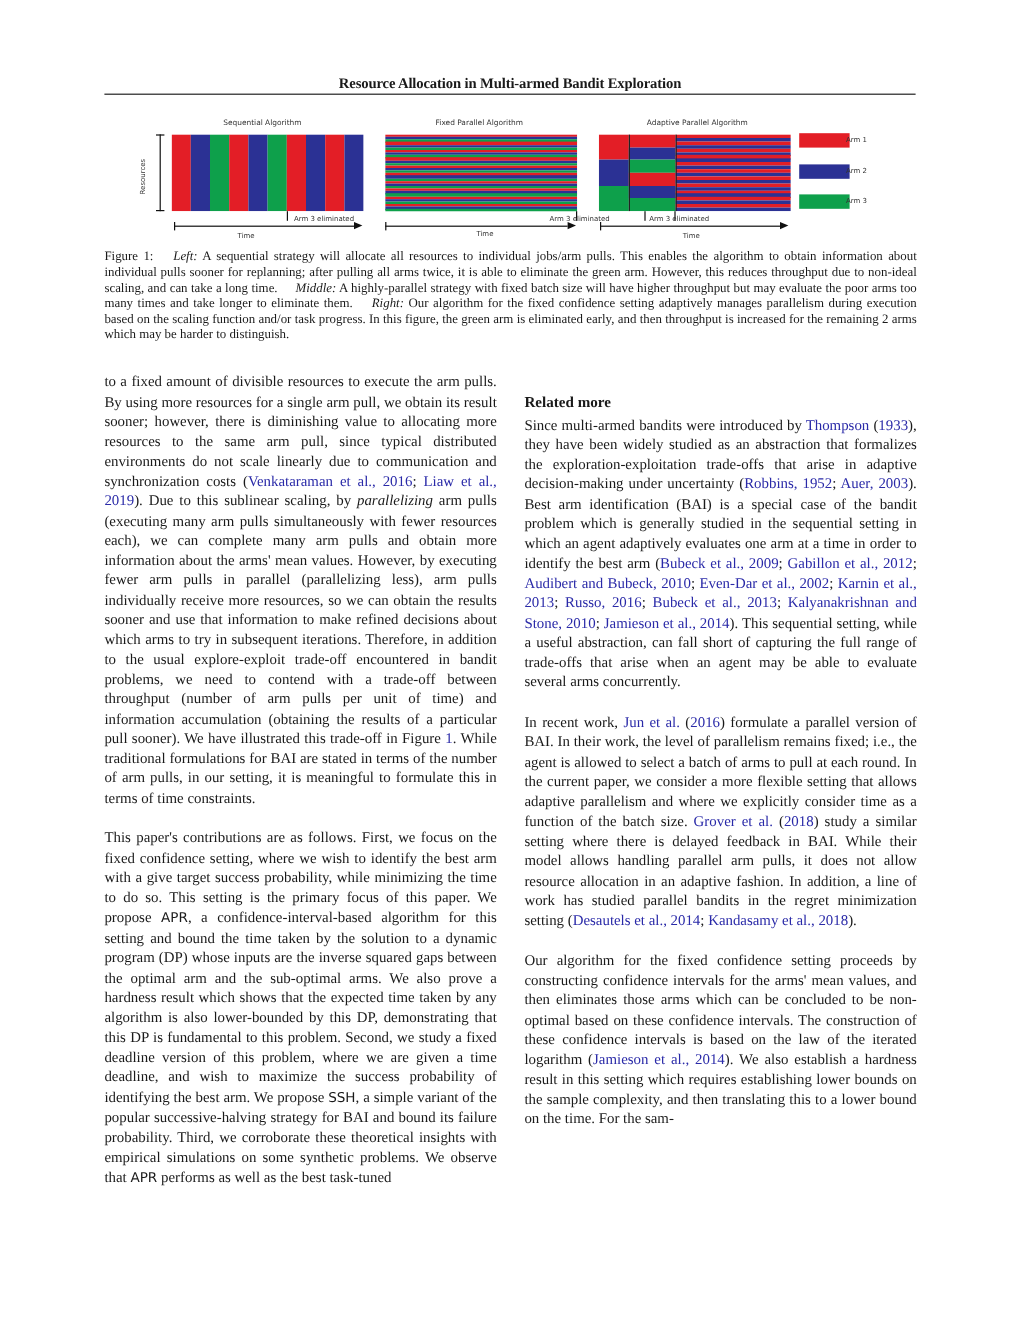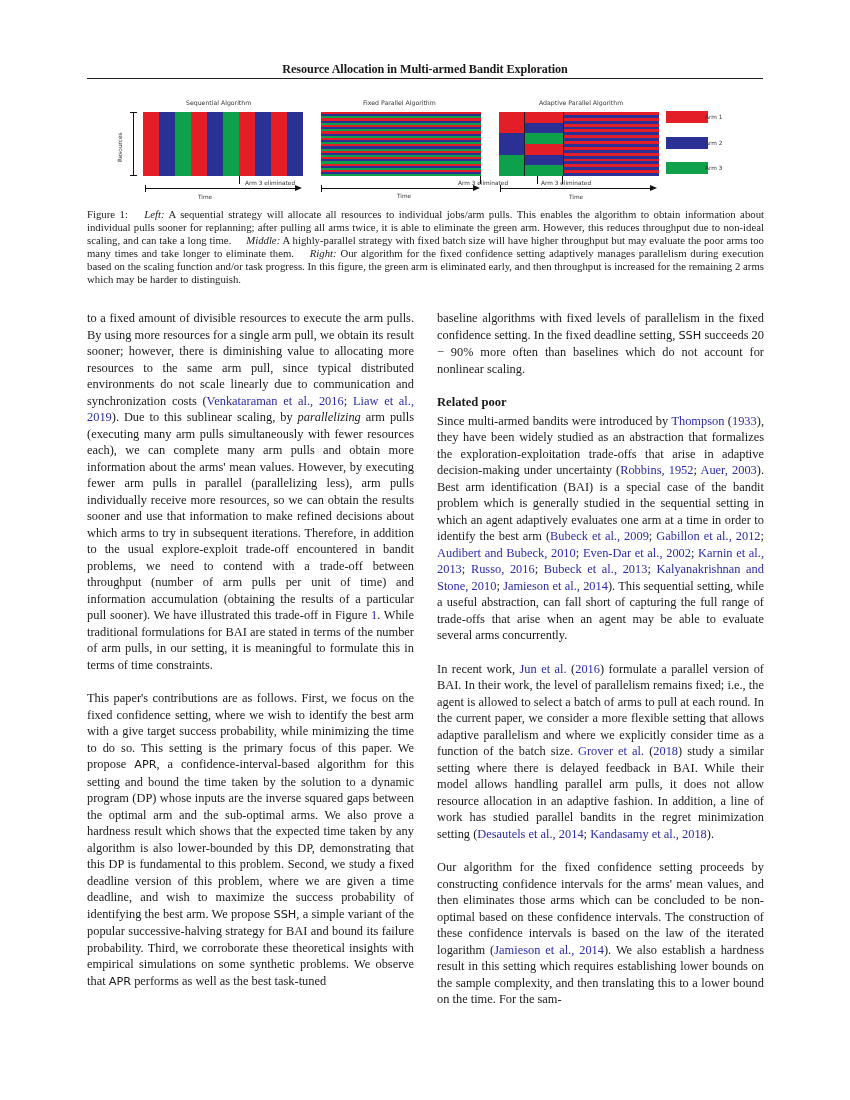--- a/index.html
+++ b/index.html
@@ -165,21 +165,20 @@
 
 <div class="caption"><span>Figure 1:</span> <i>Left:</i><span> A sequential strategy will allocate all resources to individual jobs/arm pulls. This enables the algorithm to obtain information about individual pulls sooner for replanning; after pulling all arms twice, it is able to eliminate the green arm. However, this reduces throughput due to non-ideal scaling, and can take a long time. </span><i>Middle:</i><span> A highly-parallel strategy with fixed batch size will have higher throughput but may evaluate the poor arms too many times and take longer to eliminate them. </span><i>Right:</i><span> Our algorithm for the fixed confidence setting adaptively manages parallelism during execution based on the scaling function and/or task progress. In this figure, the green arm is eliminated early, and then throughput is increased for the remaining 2 arms which may be harder to distinguish.</span></div>
 
 <div class="col col-left">
   <p><span>to a fixed amount of divisible resources to execute the arm pulls. By using more resources for a single arm pull, we obtain its result sooner; however, there is diminishing value to allocating more resources to the same arm pull, since typical distributed environments do not scale linearly due to communication and synchronization costs (</span><a class="cite">Venkataraman et al., 2016</a><span>; </span><a class="cite">Liaw et al., 2019</a><span>). Due to this sublinear scaling, by </span><i>parallelizing</i><span> arm pulls (executing many arm pulls simultaneously with fewer resources each), we can complete many arm pulls and obtain more information about the arms' mean values. However, by executing fewer arm pulls in parallel (parallelizing less), arm pulls individually receive more resources, so we can obtain the results sooner and use that information to make refined decisions about which arms to try in subsequent iterations. Therefore, in addition to the usual explore-exploit trade-off encountered in bandit problems, we need to contend with a trade-off between throughput (number of arm pulls per unit of time) and information accumulation (obtaining the results of a particular pull sooner). We have illustrated this trade-off in Figure </span><a class="cite">1</a><span>. While traditional formulations for BAI are stated in terms of the number of arm pulls, in our setting, it is meaningful to formulate this in terms of time constraints.</span></p>
   <div class="gap"></div>
   <p><span>This paper's contributions are as follows. First, we focus on the fixed confidence setting, where we wish to identify the best arm with a give target success probability, while minimizing the time to do so. This setting is the primary focus of this paper. We propose </span><span class="sans">APR</span><span>, a confidence-interval-based algorithm for this setting and bound the time taken by the solution to a dynamic program (DP) whose inputs are the inverse squared gaps between the optimal arm and the sub-optimal arms. We also prove a hardness result which shows that the expected time taken by any algorithm is also lower-bounded by this DP, demonstrating that this DP is fundamental to this problem. Second, we study a fixed deadline version of this problem, where we are given a time deadline, and wish to maximize the success probability of identifying the best arm. We propose </span><span class="sans">SSH</span><span>, a simple variant of the popular successive-halving strategy for BAI and bound its failure probability. Third, we corroborate these theoretical insights with empirical simulations on some synthetic problems. We observe that </span><span class="sans">APR</span><span> performs as well as the best task-tuned</span></p>
 </div>
 
 <div class="col col-right">
-  <p><span>baseline algorithms with fixed levels of parallelism in the fixed confidence setting. In the fixed deadline setting, </span><span class="sans">SSH</span><span> succeeds 20 − 90% more often than baselines which do not account for nonlinear scaling.</span></p>
   <div class="gap" style="height:17px;"></div>
-  <div class="section-head">Related poor</div>
+  <div class="section-head">Related more</div>
   <p><span>Since multi-armed bandits were introduced by </span><a class="cite">Thompson</a><span> (</span><a class="cite">1933</a><span>), they have been widely studied as an abstraction that formalizes the exploration-exploitation trade-offs that arise in adaptive decision-making under uncertainty (</span><a class="cite">Robbins, 1952</a><span>; </span><a class="cite">Auer, 2003</a><span>). Best arm identification (BAI) is a special case of the bandit problem which is generally studied in the sequential setting in which an agent adaptively evaluates one arm at a time in order to identify the best arm (</span><a class="cite">Bubeck et al., 2009</a><span>; </span><a class="cite">Gabillon et al., 2012</a><span>; </span><a class="cite">Audibert and Bubeck, 2010</a><span>; </span><a class="cite">Even-Dar et al., 2002</a><span>; </span><a class="cite">Karnin et al., 2013</a><span>; </span><a class="cite">Russo, 2016</a><span>; </span><a class="cite">Bubeck et al., 2013</a><span>; </span><a class="cite">Kalyanakrishnan and Stone, 2010</a><span>; </span><a class="cite">Jamieson et al., 2014</a><span>). This sequential setting, while a useful abstraction, can fall short of capturing the full range of trade-offs that arise when an agent may be able to evaluate several arms concurrently.</span></p>
   <div class="gap"></div>
   <p><span>In recent work, </span><a class="cite">Jun et al.</a><span> (</span><a class="cite">2016</a><span>) formulate a parallel version of BAI. In their work, the level of parallelism remains fixed; i.e., the agent is allowed to select a batch of arms to pull at each round. In the current paper, we consider a more flexible setting that allows adaptive parallelism and where we explicitly consider time as a function of the batch size. </span><a class="cite">Grover et al.</a><span> (</span><a class="cite">2018</a><span>) study a similar setting where there is delayed feedback in BAI. While their model allows handling parallel arm pulls, it does not allow resource allocation in an adaptive fashion. In addition, a line of work has studied parallel bandits in the regret minimization setting (</span><a class="cite">Desautels et al., 2014</a><span>; </span><a class="cite">Kandasamy et al., 2018</a><span>).</span></p>
   <div class="gap"></div>
   <p><span>Our algorithm for the fixed confidence setting proceeds by constructing confidence intervals for the arms' mean values, and then eliminates those arms which can be concluded to be non-optimal based on these confidence intervals. The construction of these confidence intervals is based on the law of the iterated logarithm (</span><a class="cite">Jamieson et al., 2014</a><span>). We also establish a hardness result in this setting which requires establishing lower bounds on the sample complexity, and then translating this to a lower bound on the time. For the sam-</span></p>
 </div>
 
 </body></html>

